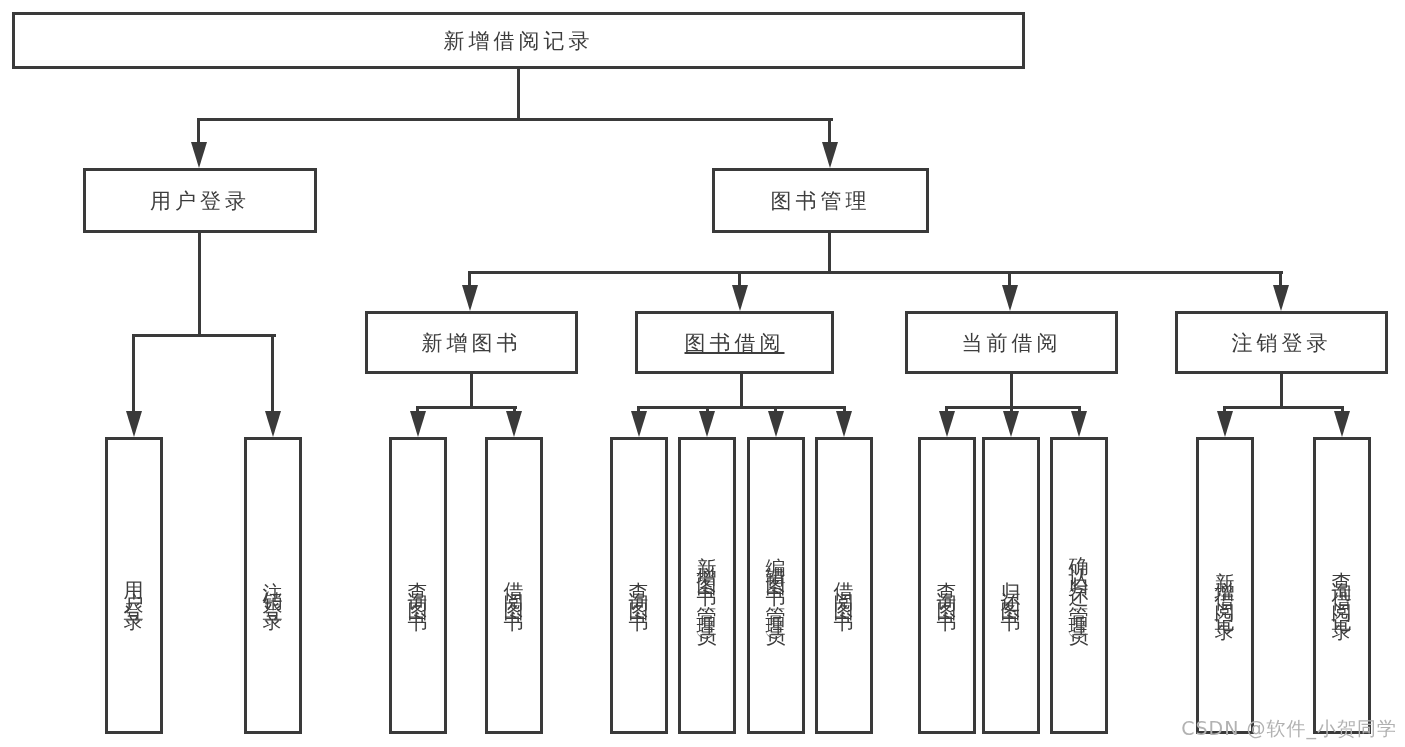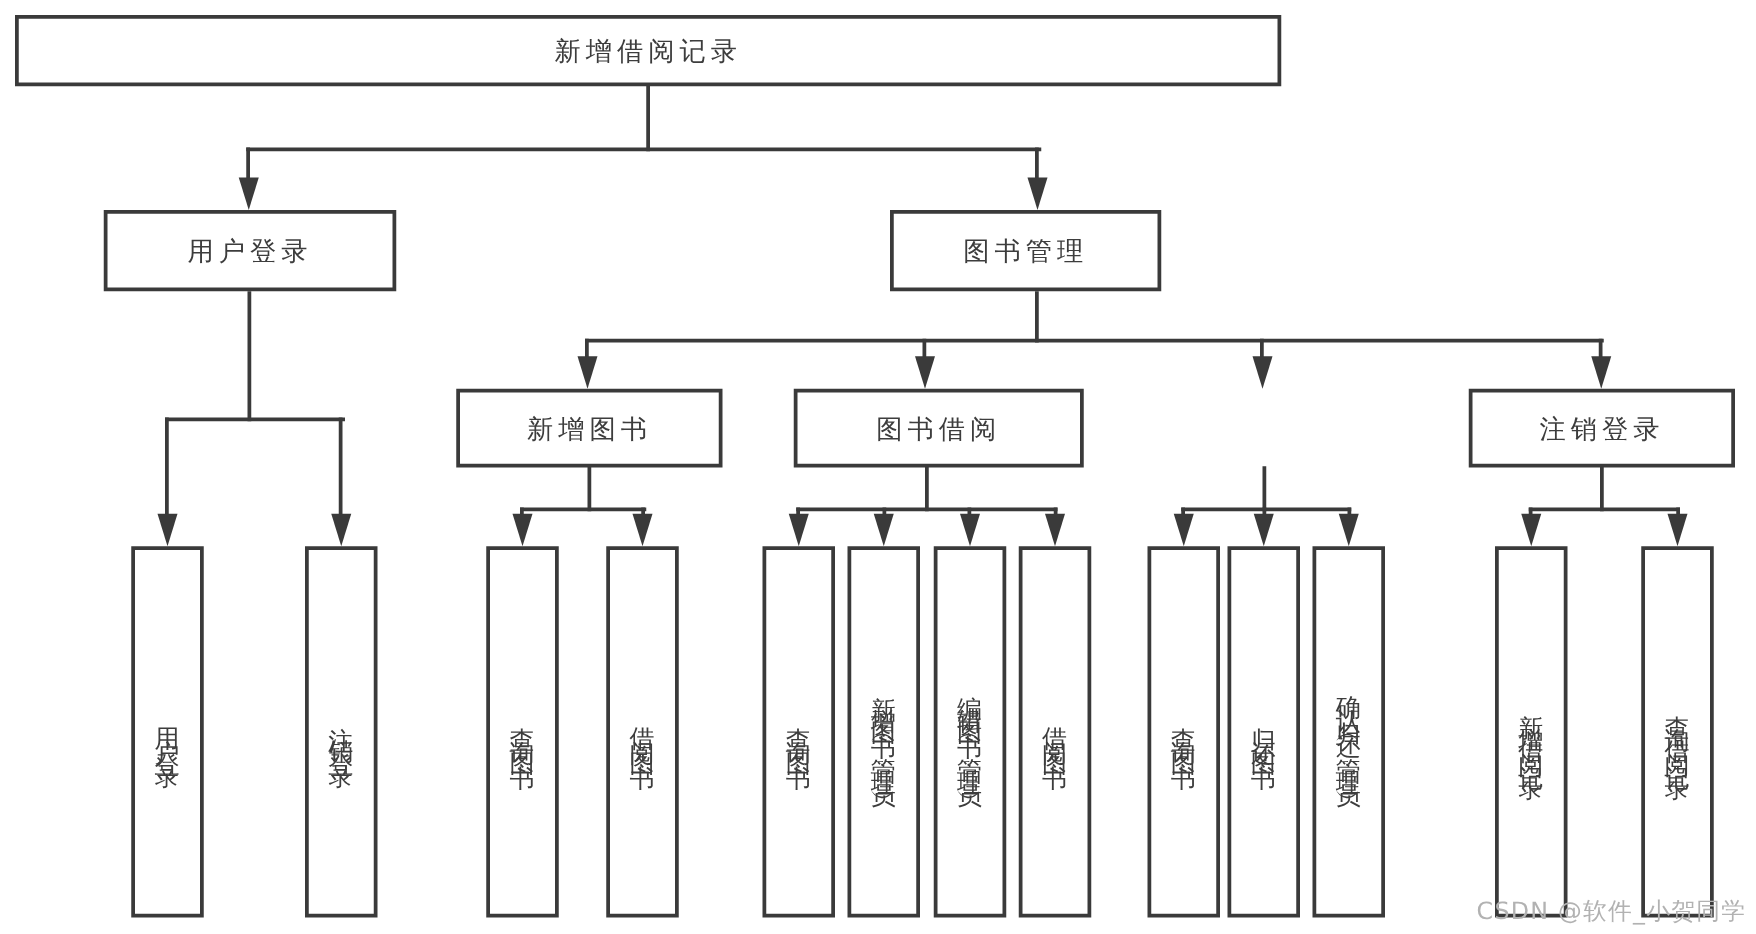--- a/index.html
+++ b/index.html
@@ -79,22 +79,25 @@
   <div class="vline" style="left:738px;top:271px;height:18px;"></div>
   <div class="arrow" style="left:732px;top:285px;"></div>
   <div class="vline" style="left:1008px;top:271px;height:18px;"></div>
   <div class="arrow" style="left:1002px;top:285px;"></div>
   <div class="vline" style="left:1279px;top:271px;height:18px;"></div>
   <div class="arrow" style="left:1273px;top:285px;"></div>
 
   <div class="node" style="left:365px;top:311px;width:213px;height:63px;">
     <span>新增图书</span>
   </div>
-  <div class="node" style="left:635px;top:311px;width:232px;height:63px;">
+  <div class="node" style="left:635px;top:311px;width:199px;height:63px;text-decoration:underline;">
     <span>图书借阅</span>
+  </div>
+  <div class="node" style="left:905px;top:311px;width:213px;height:63px;">
+    <span>当前借阅</span>
   </div>
   <div class="node" style="left:1175px;top:311px;width:213px;height:63px;">
     <span>注销登录</span>
   </div>
 
   <div class="vline" style="left:470px;top:373px;height:36px;"></div>
   <div class="hline" style="left:416px;top:406px;width:101px;"></div>
   <div class="vline" style="left:416px;top:406px;height:10px;"></div>
   <div class="arrow" style="left:410px;top:411px;"></div>
   <div class="vline" style="left:513px;top:406px;height:10px;"></div>

